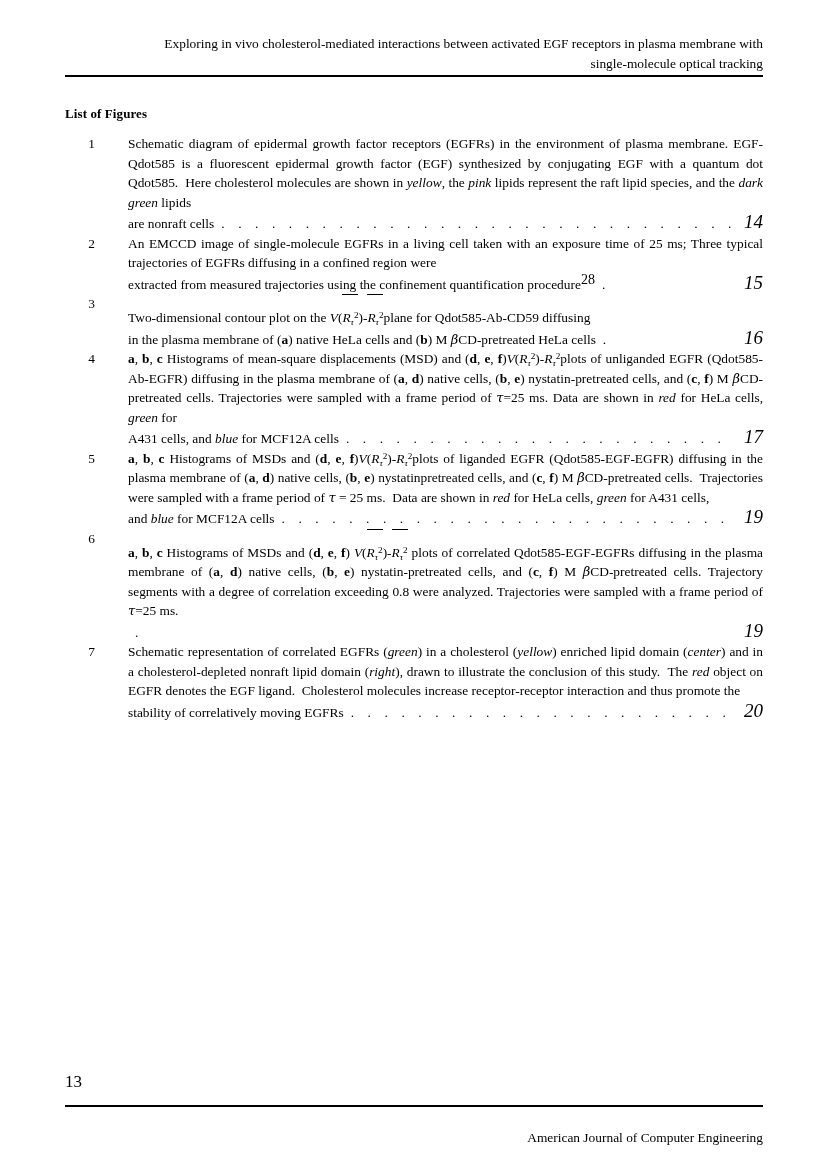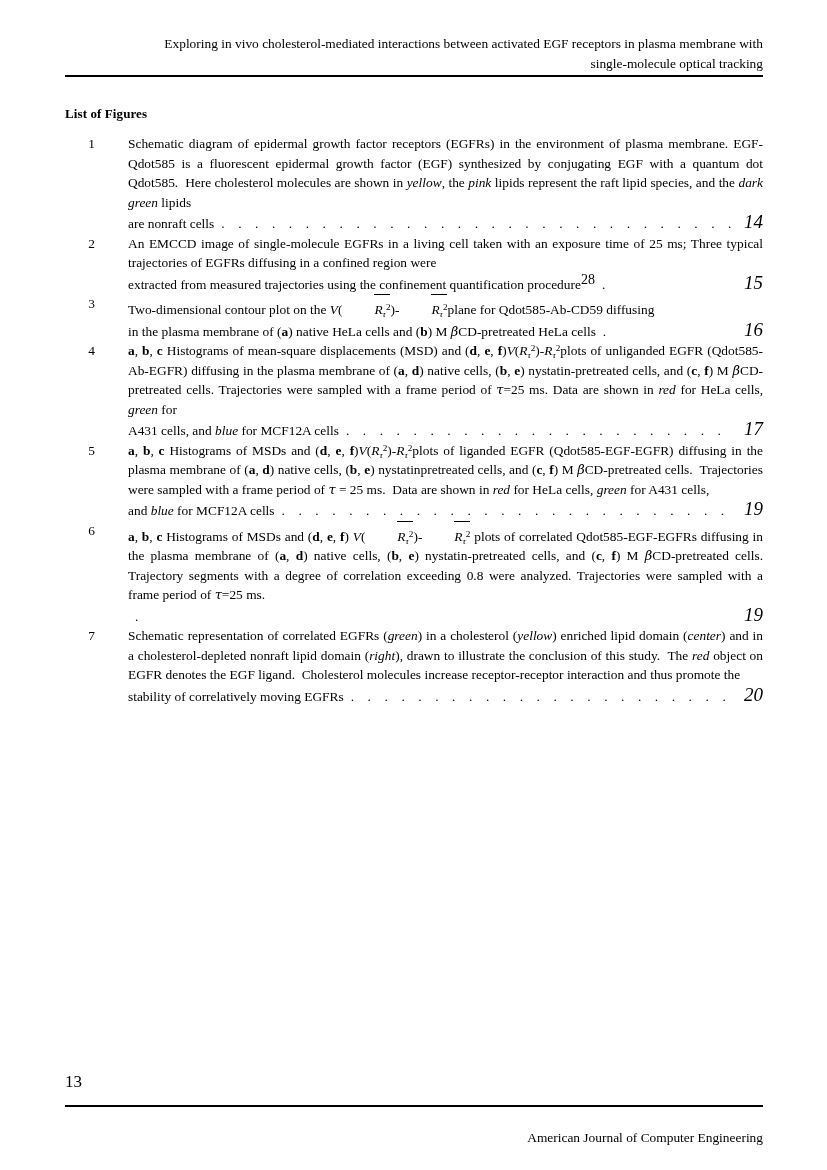--- a/index.html
+++ b/index.html
@@ -110,24 +110,23 @@
   
   i, em { }
   b, strong { font-weight: bold; }
   .mathit { font-style: italic; font-family: "Liberation Serif", serif; }
   .greek { font-style: italic; font-family: "DejaVu Serif", serif; font-size: 13px;}
   sup { font-size: 14px; vertical-align: super; line-height: 0; }
   .sub { font-size: 9.2px; vertical-align: -0.28em; line-height: 0; font-style: italic; }
   .sup2 { font-size: 9.2px; vertical-align: 0.42em; line-height: 0; }
   .obar {
     border-top: 1px solid #000;
-    padding-top: 8px;
+    padding-top: 16px;
     display: inline-block;
     line-height: 1.0;
-    margin-left: 32px;
   }
   .nowrap { white-space: nowrap; }
 
   
   .foot-rule {
     position: absolute;
     left: 65px;
     top: 1105px;
     width: 698px;
     height: 2px;

